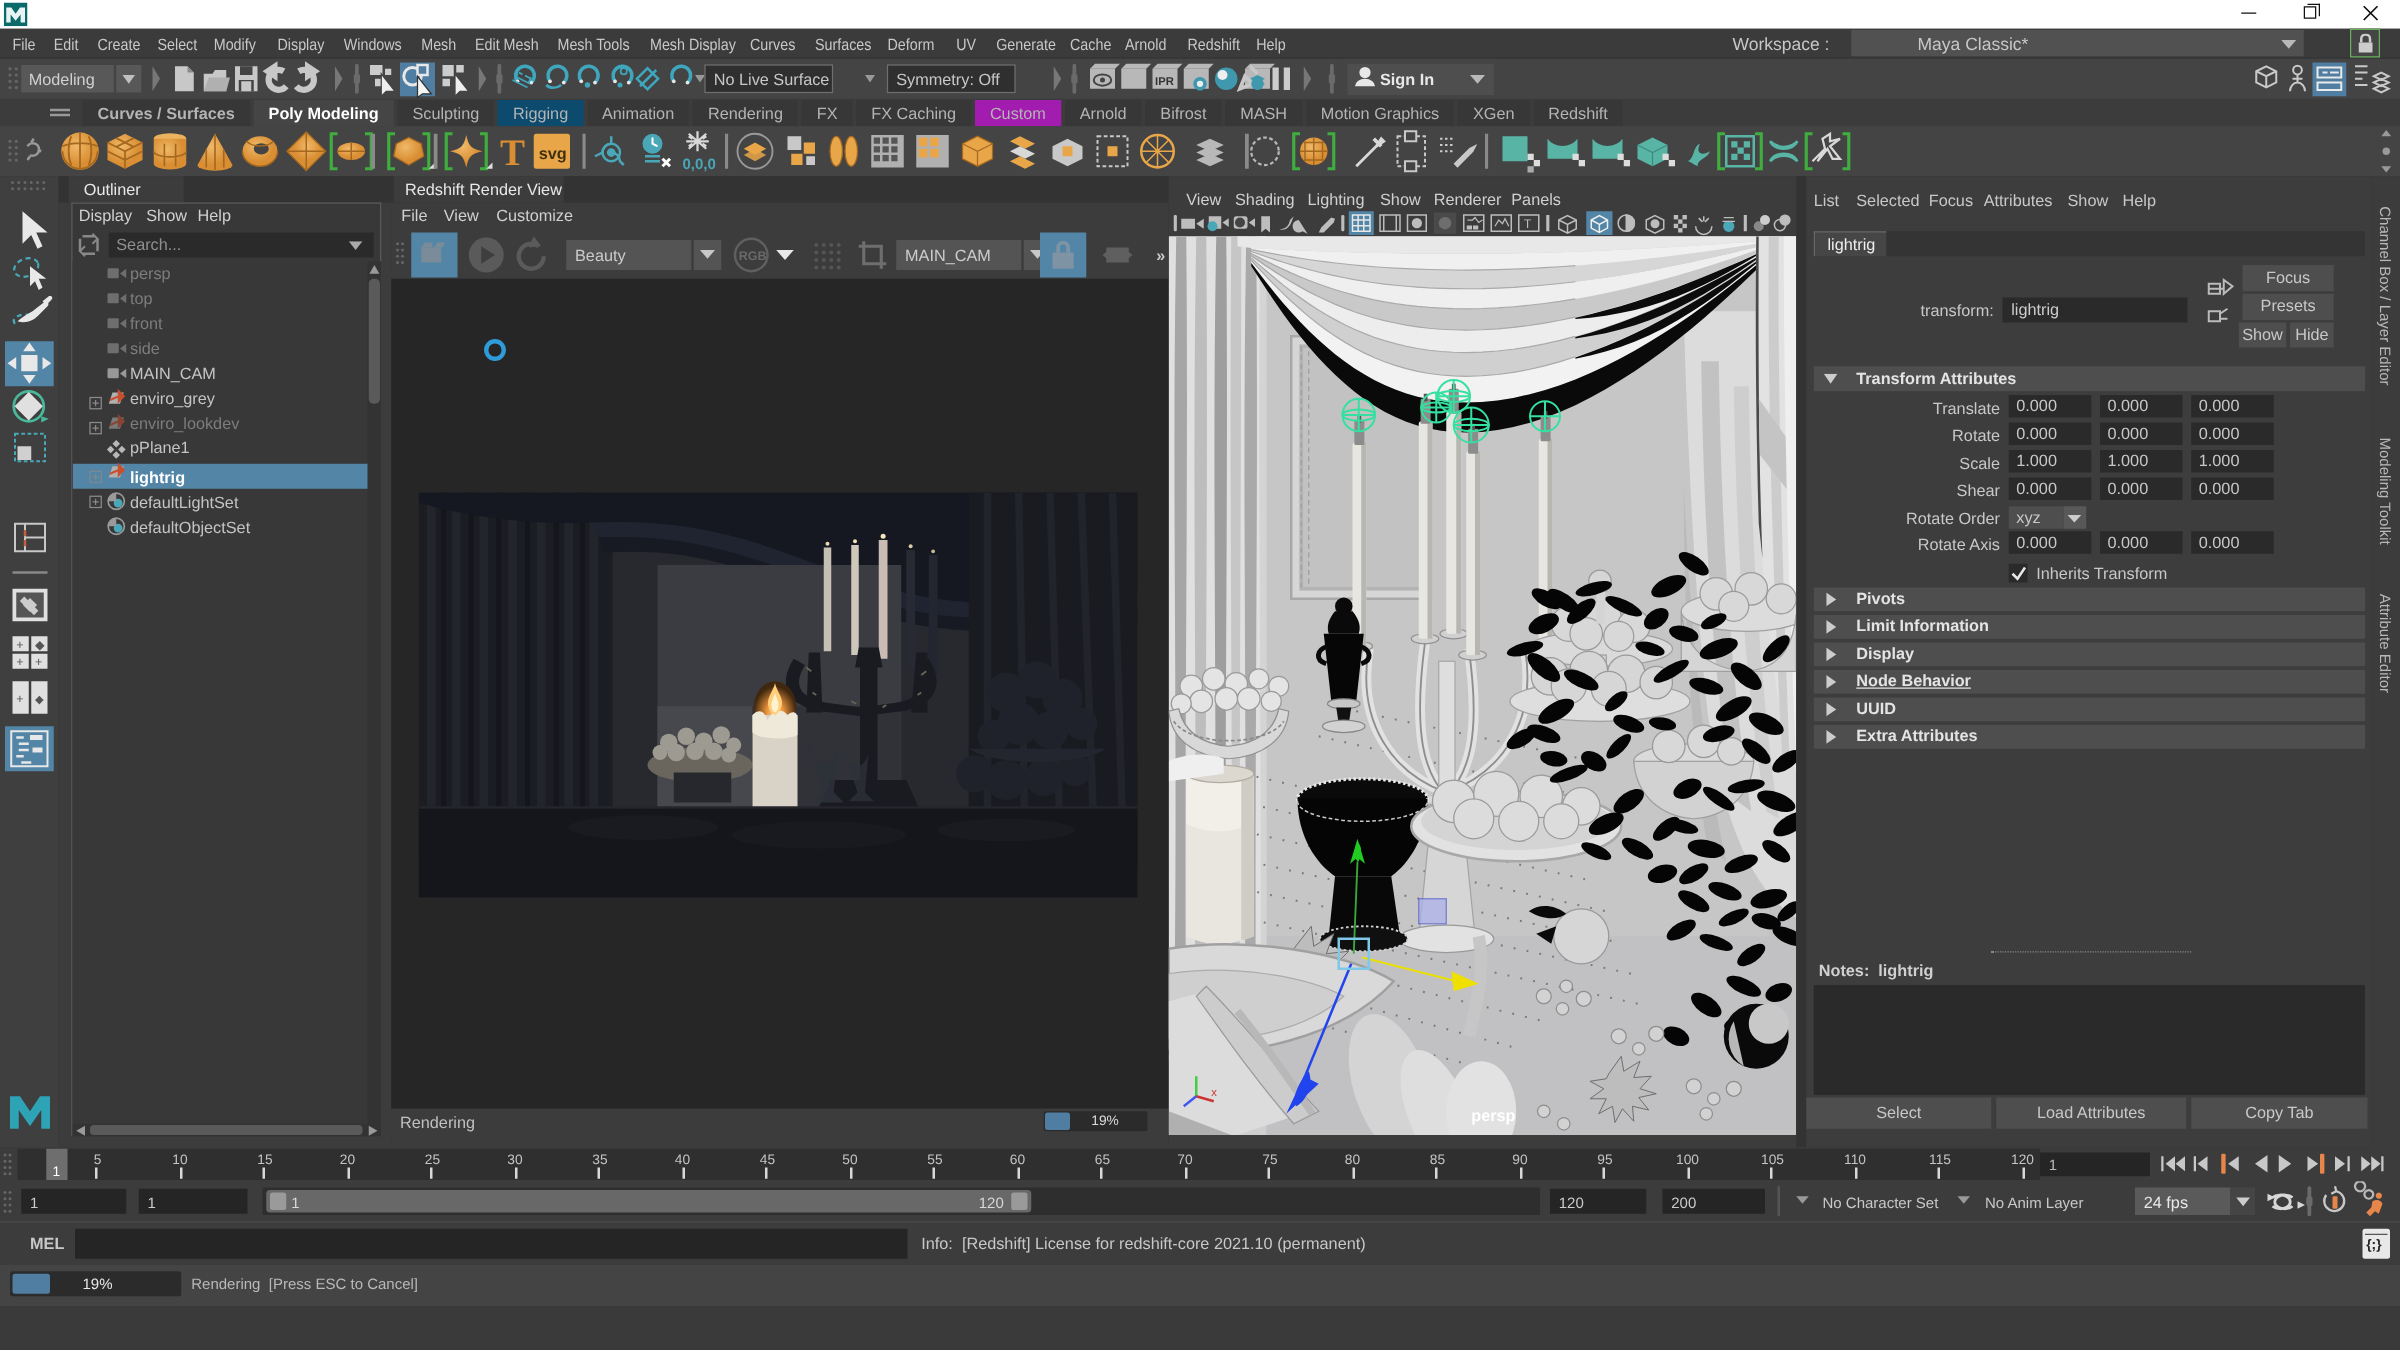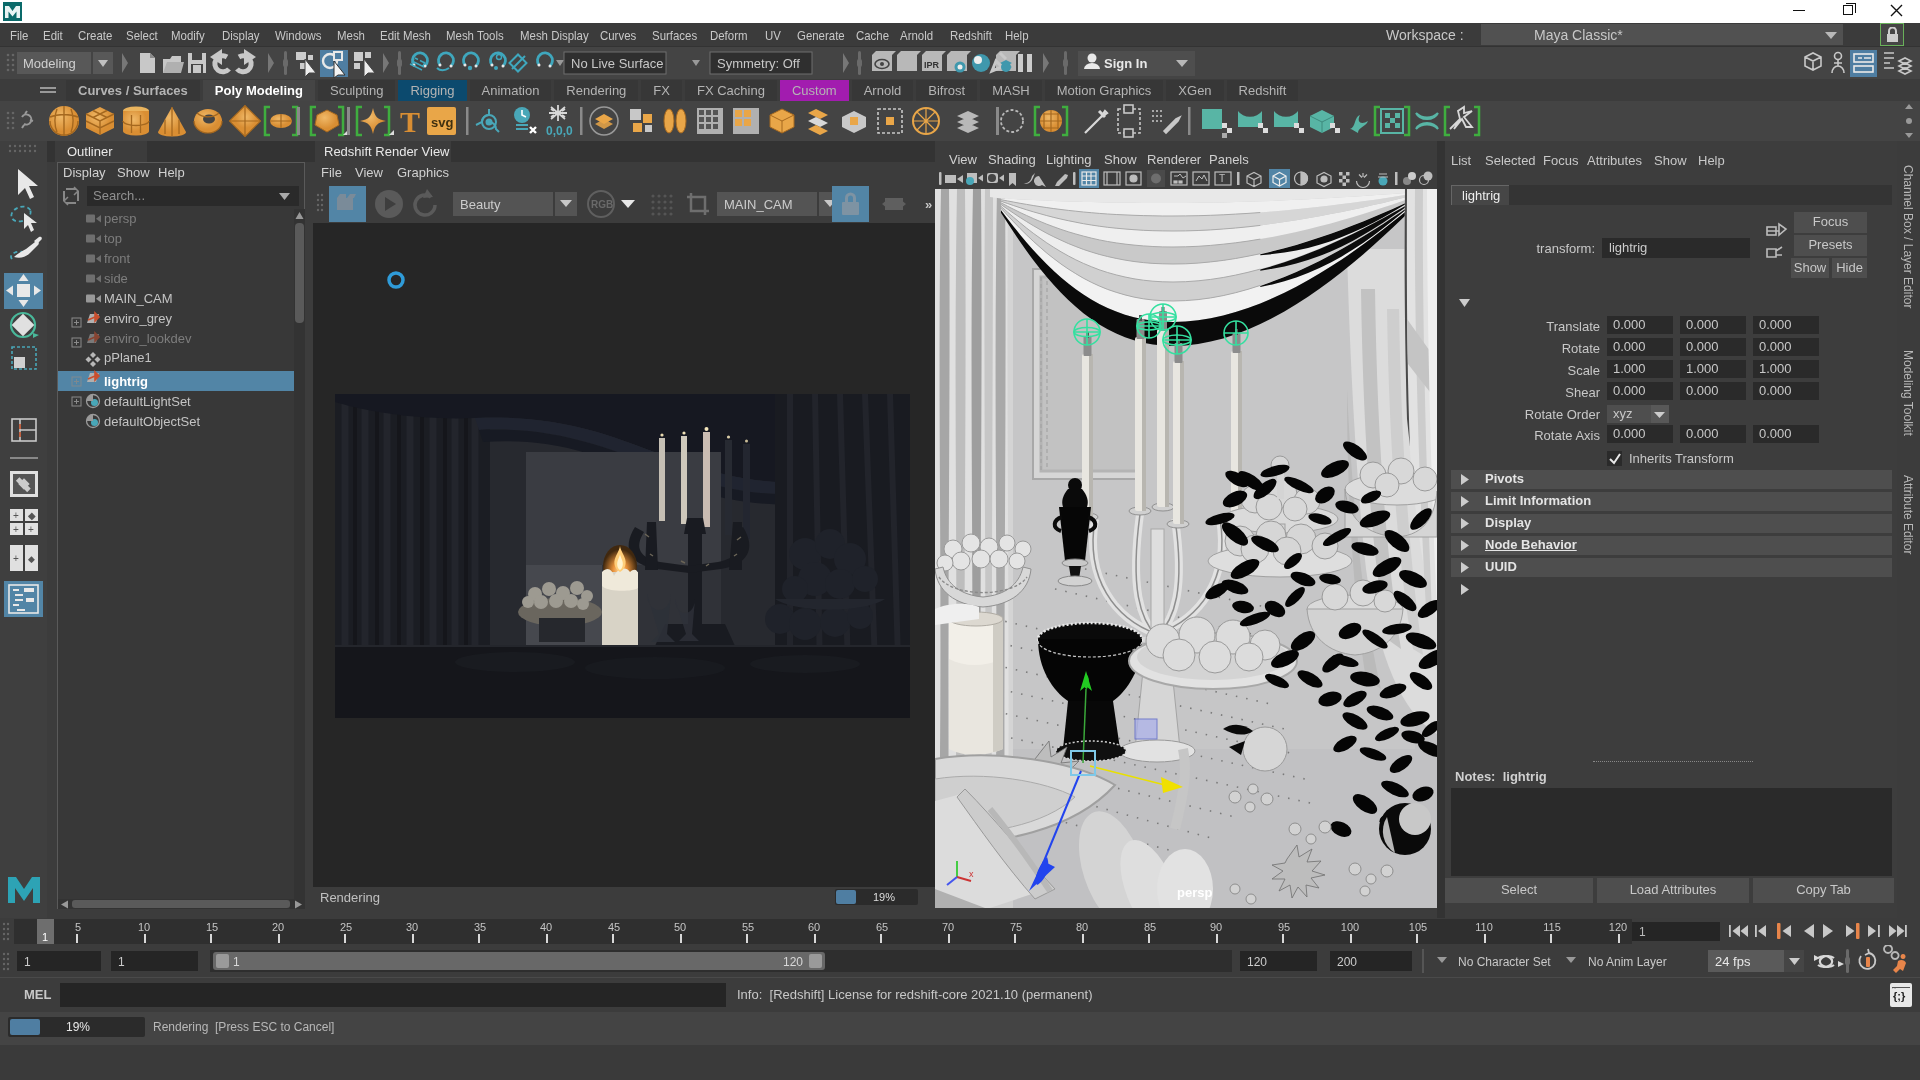--- a/index.html
+++ b/index.html
@@ -656,21 +656,21 @@
       <div class="abs" style="left:14px;top:1px;width:218px;height:8px;background:#5a5a5a;border-radius:3px;"></div>
     </div>
   </div>
 
   <div class="abs" id="rsview" style="left:313px;top:0;width:622px;height:777px;background:#3c3c3c;">
     <div class="abs" style="left:0;top:0;width:622px;height:21px;background:#333;"></div>
     <div class="abs" style="left:2px;top:0;width:136px;height:21px;background:#3c3c3c;color:#e8e8e8;font-size:13px;padding:3px 0 0 9px;">Redshift Render View</div>
     <div class="abs" style="left:0;top:24px;width:622px;height:16px;color:#d0d0d0;font-size:13px;">
           <span class="abs" style="left:8px;">File</span>
           <span class="abs" style="left:42px;">View</span>
-          <span class="abs" style="left:84px;">Graphics</span>
+          <span class="abs" style="left:84px;">Customize</span>
         </div>
 
     <svg class="abs" style="left:0;top:44px;" width="622" height="38">
       <g fill="#666">
         <circle cx="5" cy="10" r="1.2"></circle>
             <circle cx="9" cy="10" r="1.2"></circle>
             <circle cx="5" cy="15" r="1.2"></circle>
             <circle cx="9" cy="15" r="1.2"></circle>
         <circle cx="5" cy="20" r="1.2"></circle>
             <circle cx="9" cy="20" r="1.2"></circle>
@@ -1327,20 +1327,21 @@
     <svg class="abs" style="left:318px;top:80px;" width="26" height="40">
       <path d="M4 10 L16 10 L16 3 L23 8 L16 14 L16 10" fill="none" stroke="#bbb" stroke-width="1.6"></path>
       <rect x="4" y="6" width="9" height="8" fill="none" stroke="#bbb" stroke-width="1.6"></rect>
       <path d="M4 28 L13 28 L13 36 L4 36 Z M13 30 L19 26 M13 34 L19 34" fill="none" stroke="#bbb" stroke-width="1.6"></path>
     </svg>
     <div class="abs" style="left:349px;top:71px;width:73px;height:21px;background:#4e4e4e;text-align:center;padding-top:2px;">Focus</div>
     <div class="abs" style="left:349px;top:94px;width:73px;height:21px;background:#4e4e4e;text-align:center;padding-top:2px;">Presets</div>
     <div class="abs" style="left:346px;top:117px;width:38px;height:20px;background:#4e4e4e;text-align:center;padding-top:2px;">Show</div>
     <div class="abs" style="left:387px;top:117px;width:35px;height:20px;background:#4e4e4e;text-align:center;padding-top:2px;">Hide</div>
 
+    <div class="abs" style="left:6px;top:152px;width:441px;height:20px;background:#4e4e4e;color:#e4e4e4;font-weight:bold;padding:2px 0 0 34px;">Transform Attributes</div>
     <svg class="abs" style="left:14px;top:158px;" width="12" height="9">
           <path d="M0 0 L11 0 L5.5 8 Z" fill="#ccc"></path>
         </svg>
     <div class="abs" style="left:0;top:178px;width:155px;text-align:right;">Translate</div>
     <div class="abs" style="left:0;top:200px;width:155px;text-align:right;">Rotate</div>
     <div class="abs" style="left:0;top:222px;width:155px;text-align:right;">Scale</div>
     <div class="abs" style="left:0;top:244px;width:155px;text-align:right;">Shear</div>
     <div class="abs" style="left:0;top:266px;width:155px;text-align:right;">Rotate Order</div>
     <div class="abs" style="left:0;top:287px;width:155px;text-align:right;">Rotate Axis</div>
     <div class="abs" style="left:162px;top:175px;width:66px;height:18px;background:#2a2a2a;padding:1px 0 0 6px;">0.000</div>
@@ -1382,20 +1383,21 @@
           <path d="M0 0 L8 5.5 L0 11 Z" fill="#ccc"></path>
         </svg>
     <div class="abs" style="left:6px;top:395px;width:441px;height:19px;background:#4e4e4e;color:#e4e4e4;font-weight:bold;padding:1px 0 0 34px;text-decoration:underline;">Node Behavior</div>
     <svg class="abs" style="left:16px;top:399px;" width="9" height="12">
           <path d="M0 0 L8 5.5 L0 11 Z" fill="#ccc"></path>
         </svg>
     <div class="abs" style="left:6px;top:417px;width:441px;height:19px;background:#4e4e4e;color:#e4e4e4;font-weight:bold;padding:1px 0 0 34px;">UUID</div>
     <svg class="abs" style="left:16px;top:421px;" width="9" height="12">
           <path d="M0 0 L8 5.5 L0 11 Z" fill="#ccc"></path>
         </svg>
+    <div class="abs" style="left:6px;top:439px;width:441px;height:19px;background:#4e4e4e;color:#e4e4e4;font-weight:bold;padding:1px 0 0 34px;">Extra Attributes</div>
     <svg class="abs" style="left:16px;top:443px;" width="9" height="12">
           <path d="M0 0 L8 5.5 L0 11 Z" fill="#ccc"></path>
         </svg>
 
     <div class="abs" style="left:148px;top:620px;width:160px;border-top:1px dotted #888;"></div>
     <div class="abs" style="left:10px;top:628px;color:#d0d0d0;font-weight:bold;">Notes:&nbsp; lightrig</div>
     <div class="abs" style="left:6px;top:647px;width:441px;height:88px;background:#2a2a2a;"></div>
     <div class="abs" style="left:0;top:737px;width:148px;height:25px;background:#4e4e4e;text-align:center;padding-top:4px;">Select</div>
     <div class="abs" style="left:152px;top:737px;width:152px;height:25px;background:#4e4e4e;text-align:center;padding-top:4px;">Load Attributes</div>
     <div class="abs" style="left:308px;top:737px;width:141px;height:25px;background:#4e4e4e;text-align:center;padding-top:4px;">Copy Tab</div>

